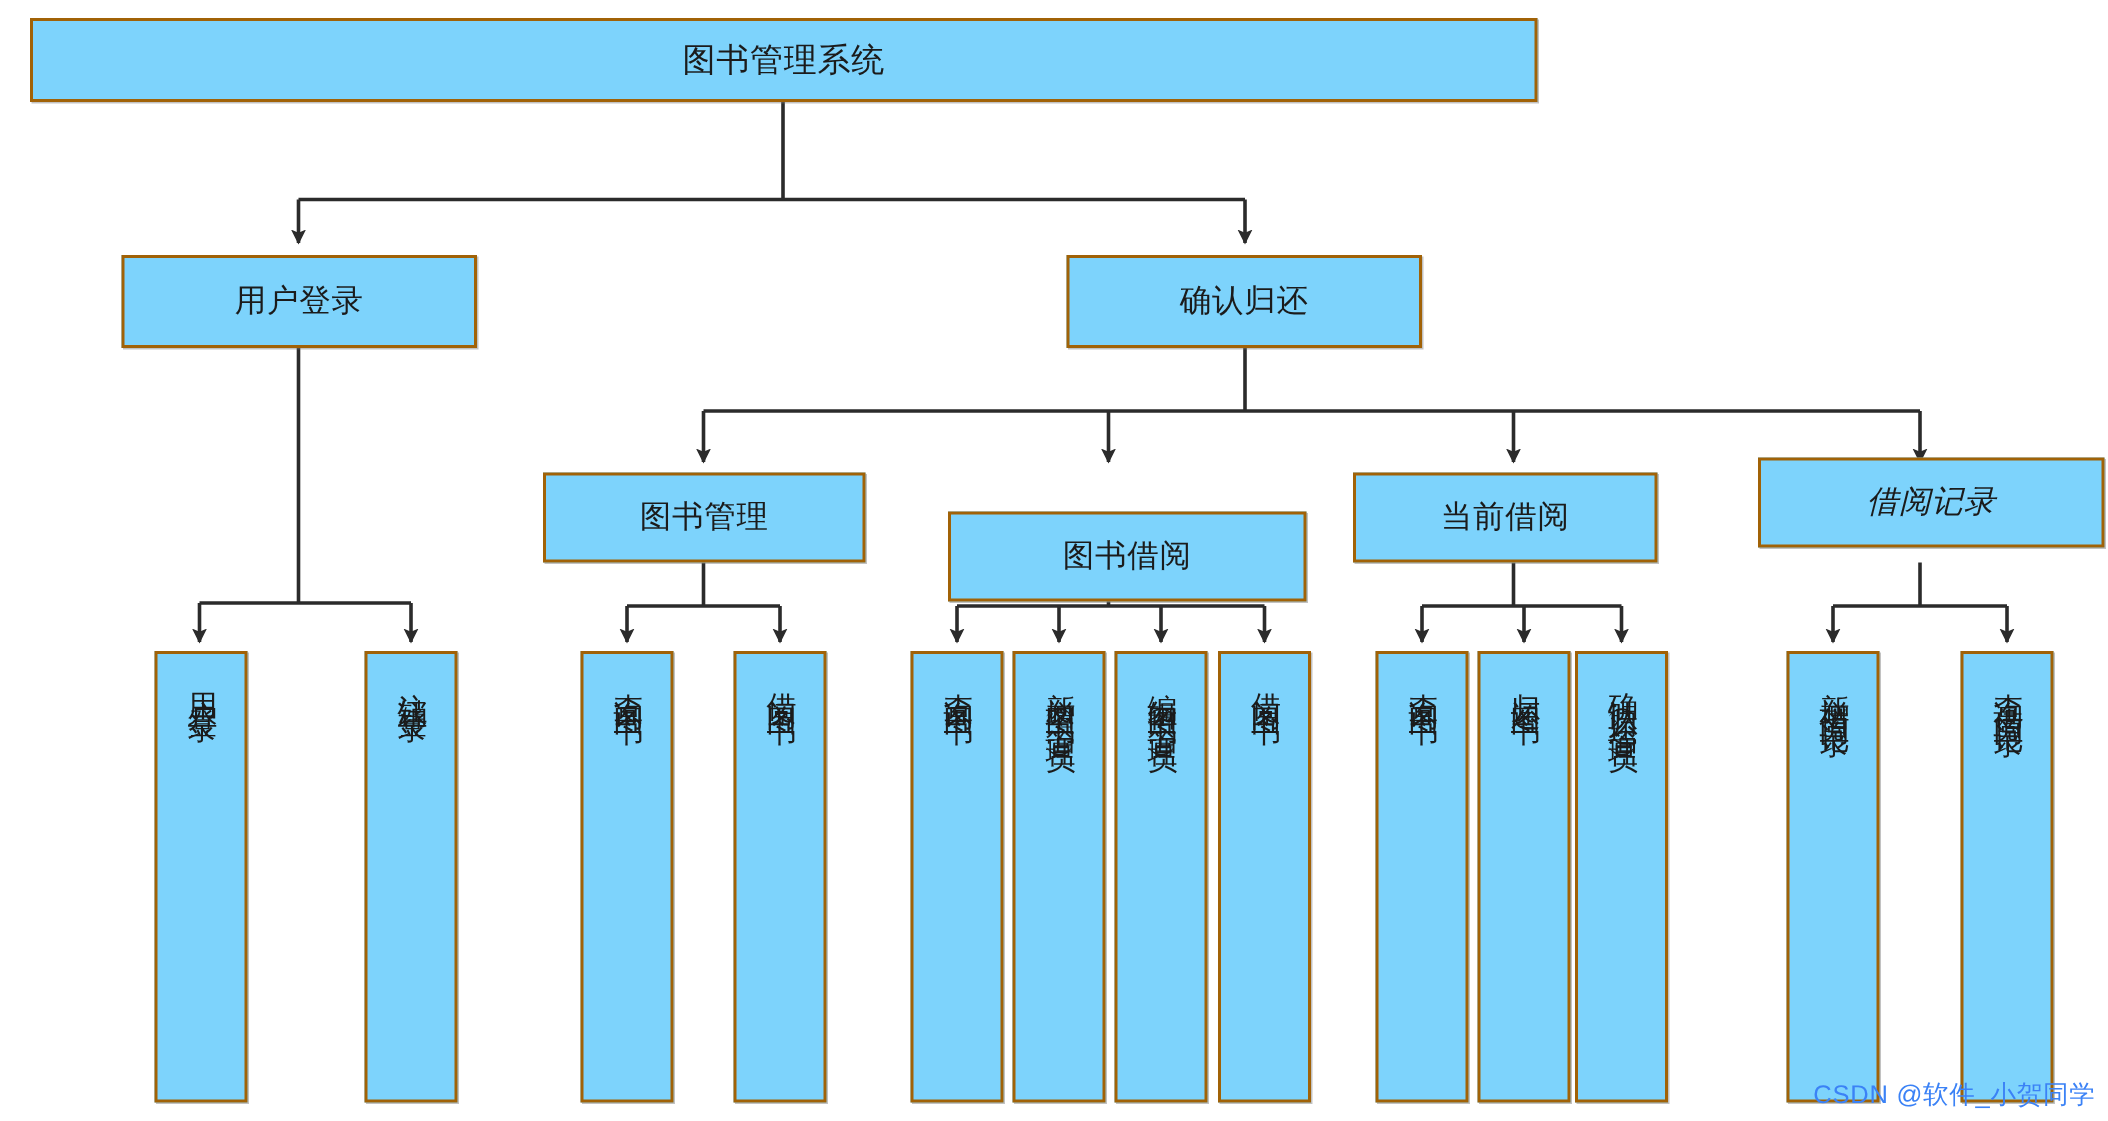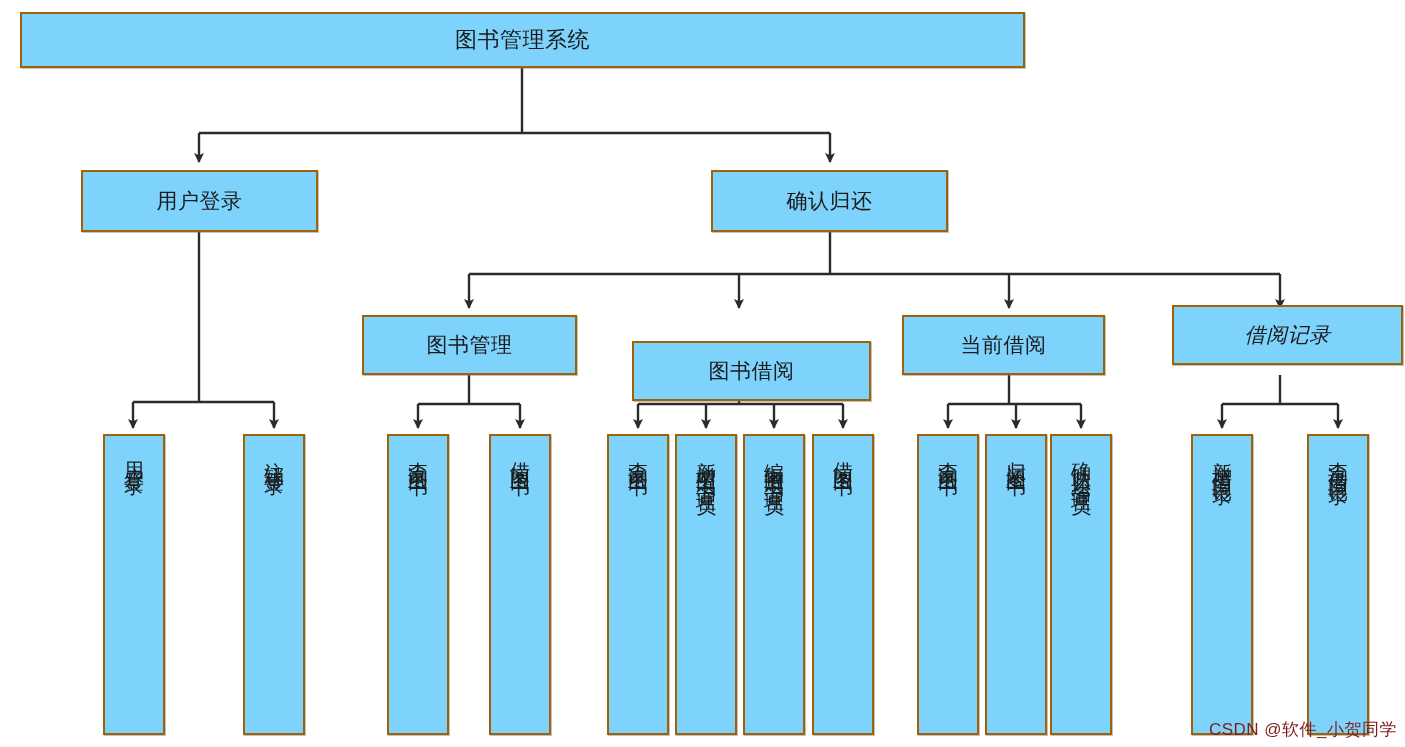--- a/index.html
+++ b/index.html
@@ -66,21 +66,21 @@
     line-height: 1.05;
     letter-spacing: 5px;
     white-space: nowrap;
   }
   
   #watermark {
     position: absolute;
     right: 8px;
     bottom: 6px;
     font-size: 17px;
-    color: #7f1d1d;
+    color: #3b82f6;
     letter-spacing: 0.5px;
     white-space: nowrap;
     user-select: none;
   }
 </style>
 </head>
 <body>
 
 <div id="canvas">
 

